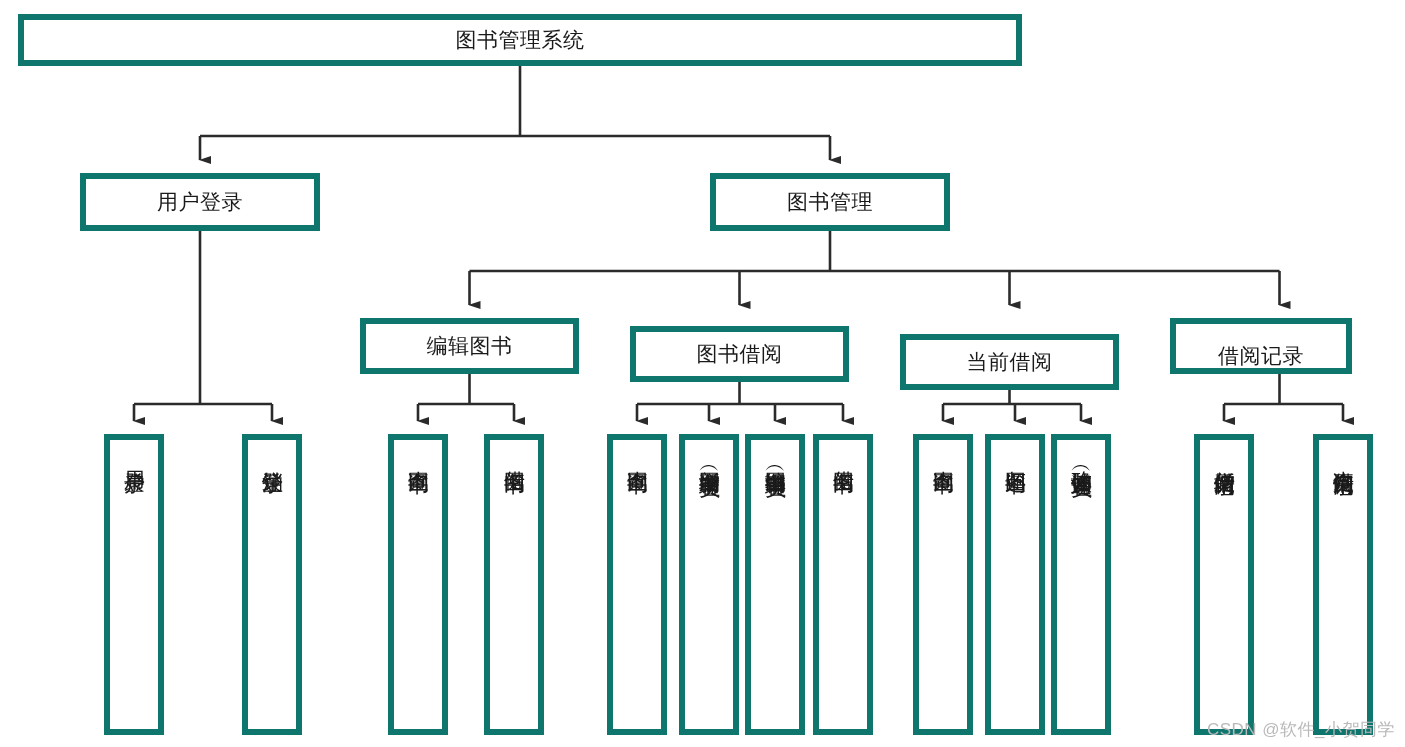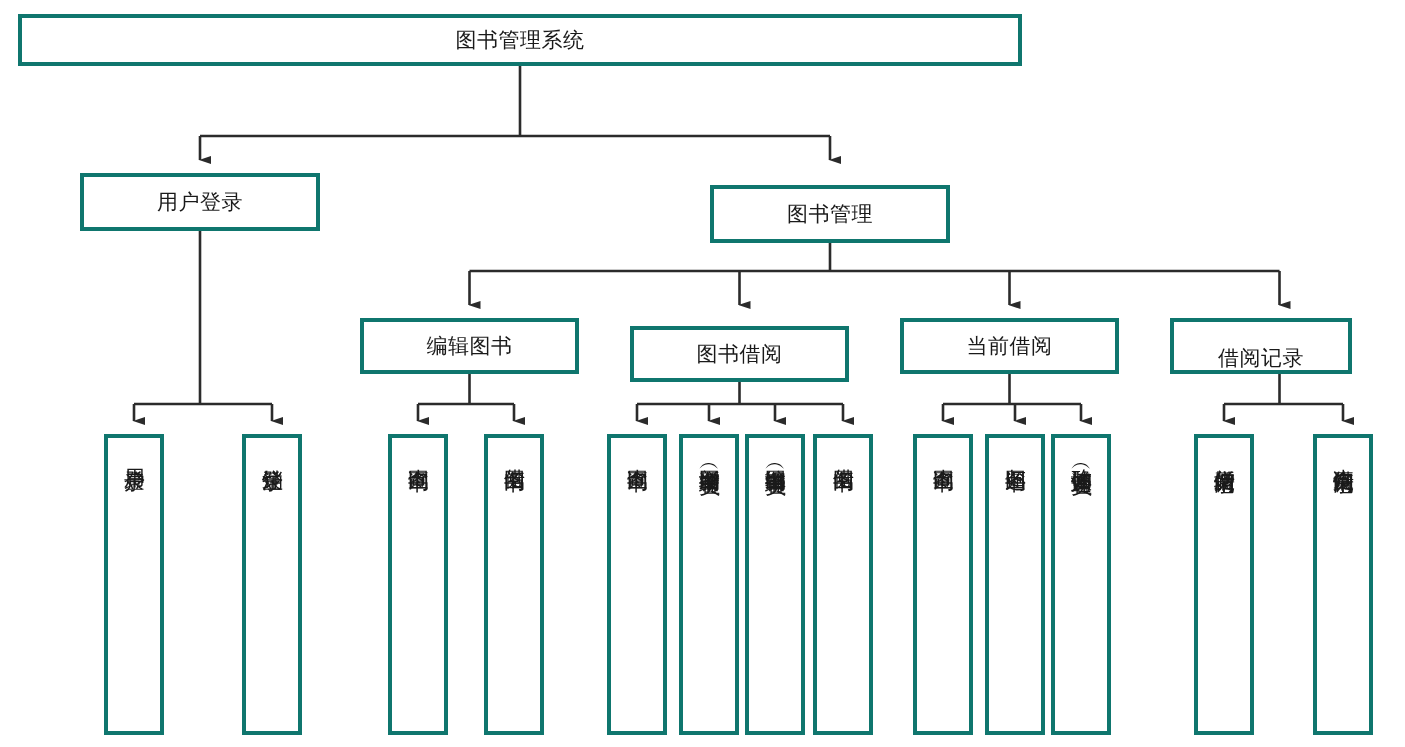--- a/index.html
+++ b/index.html
@@ -23,21 +23,21 @@
   svg.edges {
     position: absolute;
     left: 0; top: 0;
     width: 1405px;
     height: 747px;
     pointer-events: none;
   }
   .node {
     position: absolute;
     box-sizing: border-box;
-    border: 4px solid #0f766e;
+    border: 6px solid #0f766e;
     background: #ffffff;
     display: flex;
     align-items: center;
     justify-content: center;
     color: #1a1a1a;
   }
   .node.horiz .label {
     font-size: 21px;
     line-height: 1.2;
     letter-spacing: 0.5px;
@@ -114,30 +114,30 @@
       </g>
   </svg>
 
   <div id="nodes-layer">
       <div class="node horiz" style="left: 18px; top: 14px; width: 1004px; height: 52px;">
         <span class="label">图书管理系统</span>
       </div>
       <div class="node horiz" style="left: 80px; top: 173px; width: 240px; height: 58px;">
         <span class="label">用户登录</span>
       </div>
-      <div class="node horiz" style="left: 710px; top: 173px; width: 240px; height: 58px; margin-top: 12px;">
+      <div class="node horiz" style="left: 710px; top: 173px; width: 240px; height: 58px;">
         <span class="label">图书管理</span>
       </div>
       <div class="node horiz" style="left: 360px; top: 318px; width: 219px; height: 56px;">
         <span class="label">编辑图书</span>
       </div>
       <div class="node horiz" style="left: 630px; top: 326px; width: 219px; height: 56px;">
         <span class="label">图书借阅</span>
       </div>
-      <div class="node horiz" style="left: 900px; top: 318px; width: 219px; height: 56px;">
+      <div class="node horiz" style="left: 900px; top: 334px; width: 219px; height: 56px;">
         <span class="label">当前借阅</span>
       </div>
       <div class="node horiz" style="left: 1170px; top: 318px; width: 182px; height: 56px; align-items: flex-end;">
         <span class="label">借阅记录</span>
       </div>
       <div class="node vert" style="left: 104px; top: 434px; width: 60px; height: 301px;">
         <span class="label">用户登录</span>
       </div>
       <div class="node vert" style="left: 242px; top: 434px; width: 60px; height: 301px;">
         <span class="label">注销登录</span>
@@ -170,13 +170,14 @@
         <span class="label">确认归还（管理员）</span>
       </div>
       <div class="node vert" style="left: 1194px; top: 434px; width: 60px; height: 301px;">
         <span class="label">新增借阅记录</span>
       </div>
       <div class="node vert" style="left: 1313px; top: 434px; width: 60px; height: 301px;">
         <span class="label">查询借阅记录</span>
       </div>
     </div>
 
+  <div id="watermark">CSDN @软件_小贺同学</div>
 </div>
 
 </body></html>

